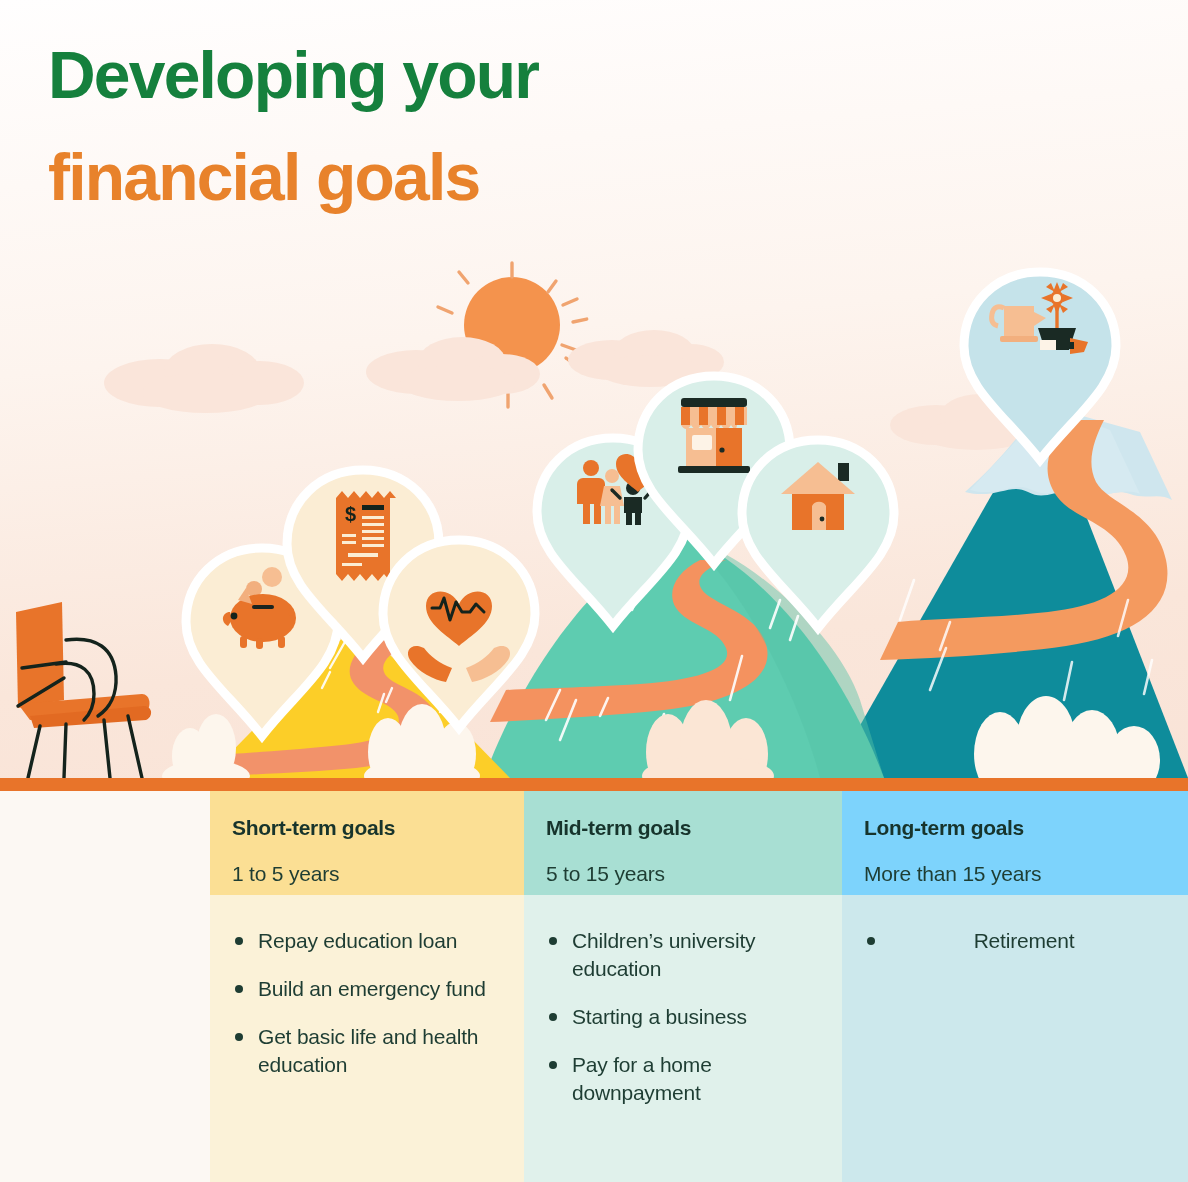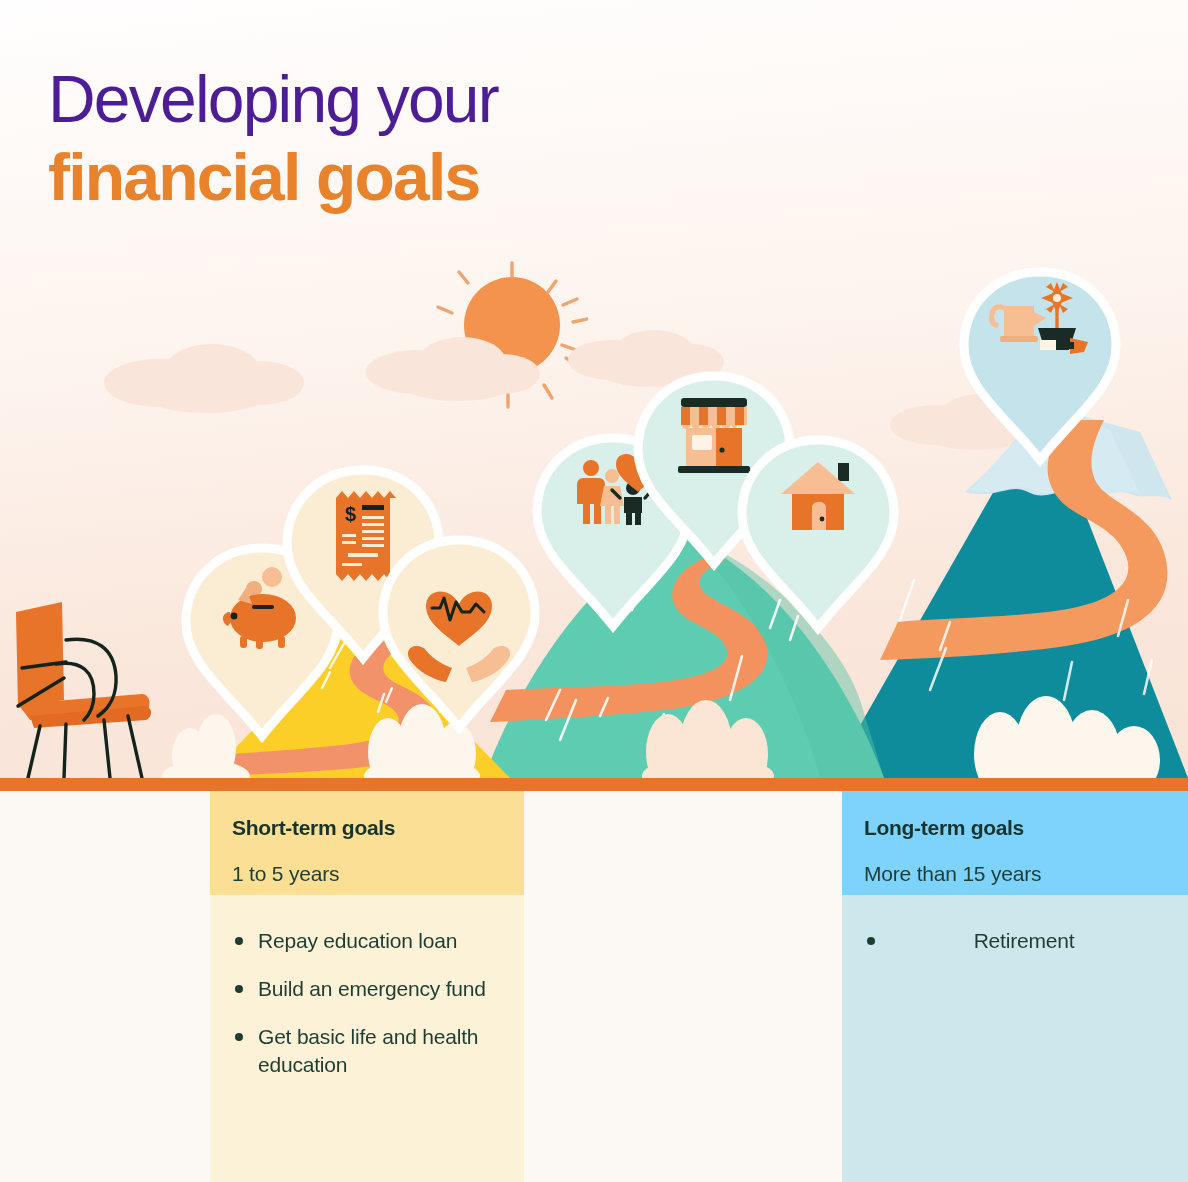--- a/index.html
+++ b/index.html
@@ -6,26 +6,26 @@
   html, body {
     width: 1188px; height: 1182px;
     font-family: "Liberation Sans", sans-serif;
     background: #FFFFFF; overflow: hidden;
   }
   #page { position: relative; width: 1188px; height: 1182px; }
 
   
   .title-block { position: absolute; left: 48px; top: 42px; z-index: 40; }
   .title-line1 {
-    font-size: 66px; font-weight: 400; color: #4c1d95;
-    letter-spacing: -1.8px; line-height: 1.0; white-space: nowrap; margin-top: 24px;
+    font-size: 66px; font-weight: 700; color: #15803d;
+    letter-spacing: -1.8px; line-height: 1.0; white-space: nowrap;
   }
   .title-line2 {
     font-size: 66px; font-weight: 700; color: #E8822B;
-    letter-spacing: -1.8px; line-height: 1.0; margin-top: 12px; white-space: nowrap;
+    letter-spacing: -1.8px; line-height: 1.0; margin-top: 36px; white-space: nowrap;
   }
 
   
   .scene {
     position: absolute; left: 0; top: 0; width: 1188px; height: 790px;
     background: linear-gradient(175deg, #FFFEFE 0%, #FDF4EE 42%, #FAE6DA 78%, #F9E3D7 100%);
     overflow: hidden;
   }
   .scene svg { display: block; }
 
@@ -372,20 +372,33 @@
       </div>
       <div class="col-body">
         <ul class="goal-list">
           <li>Repay education loan</li>
           <li>Build an emergency fund</li>
           <li>Get basic life and health education</li>
         </ul>
       </div>
     </div>
 
+    <div class="col c2">
+      <div class="col-head">
+        <div class="col-title">Mid-term goals</div>
+        <div class="col-sub">5 to 15 years</div>
+      </div>
+      <div class="col-body">
+        <ul class="goal-list">
+          <li>Children’s university education</li>
+          <li>Starting a business</li>
+          <li>Pay for a home downpayment</li>
+        </ul>
+      </div>
+    </div>
 
     <div class="col c3">
       <div class="col-head">
         <div class="col-title">Long-term goals</div>
         <div class="col-sub">More than 15 years</div>
       </div>
       <div class="col-body">
         <ul class="goal-list">
           <li>Retirement</li>
         </ul>

